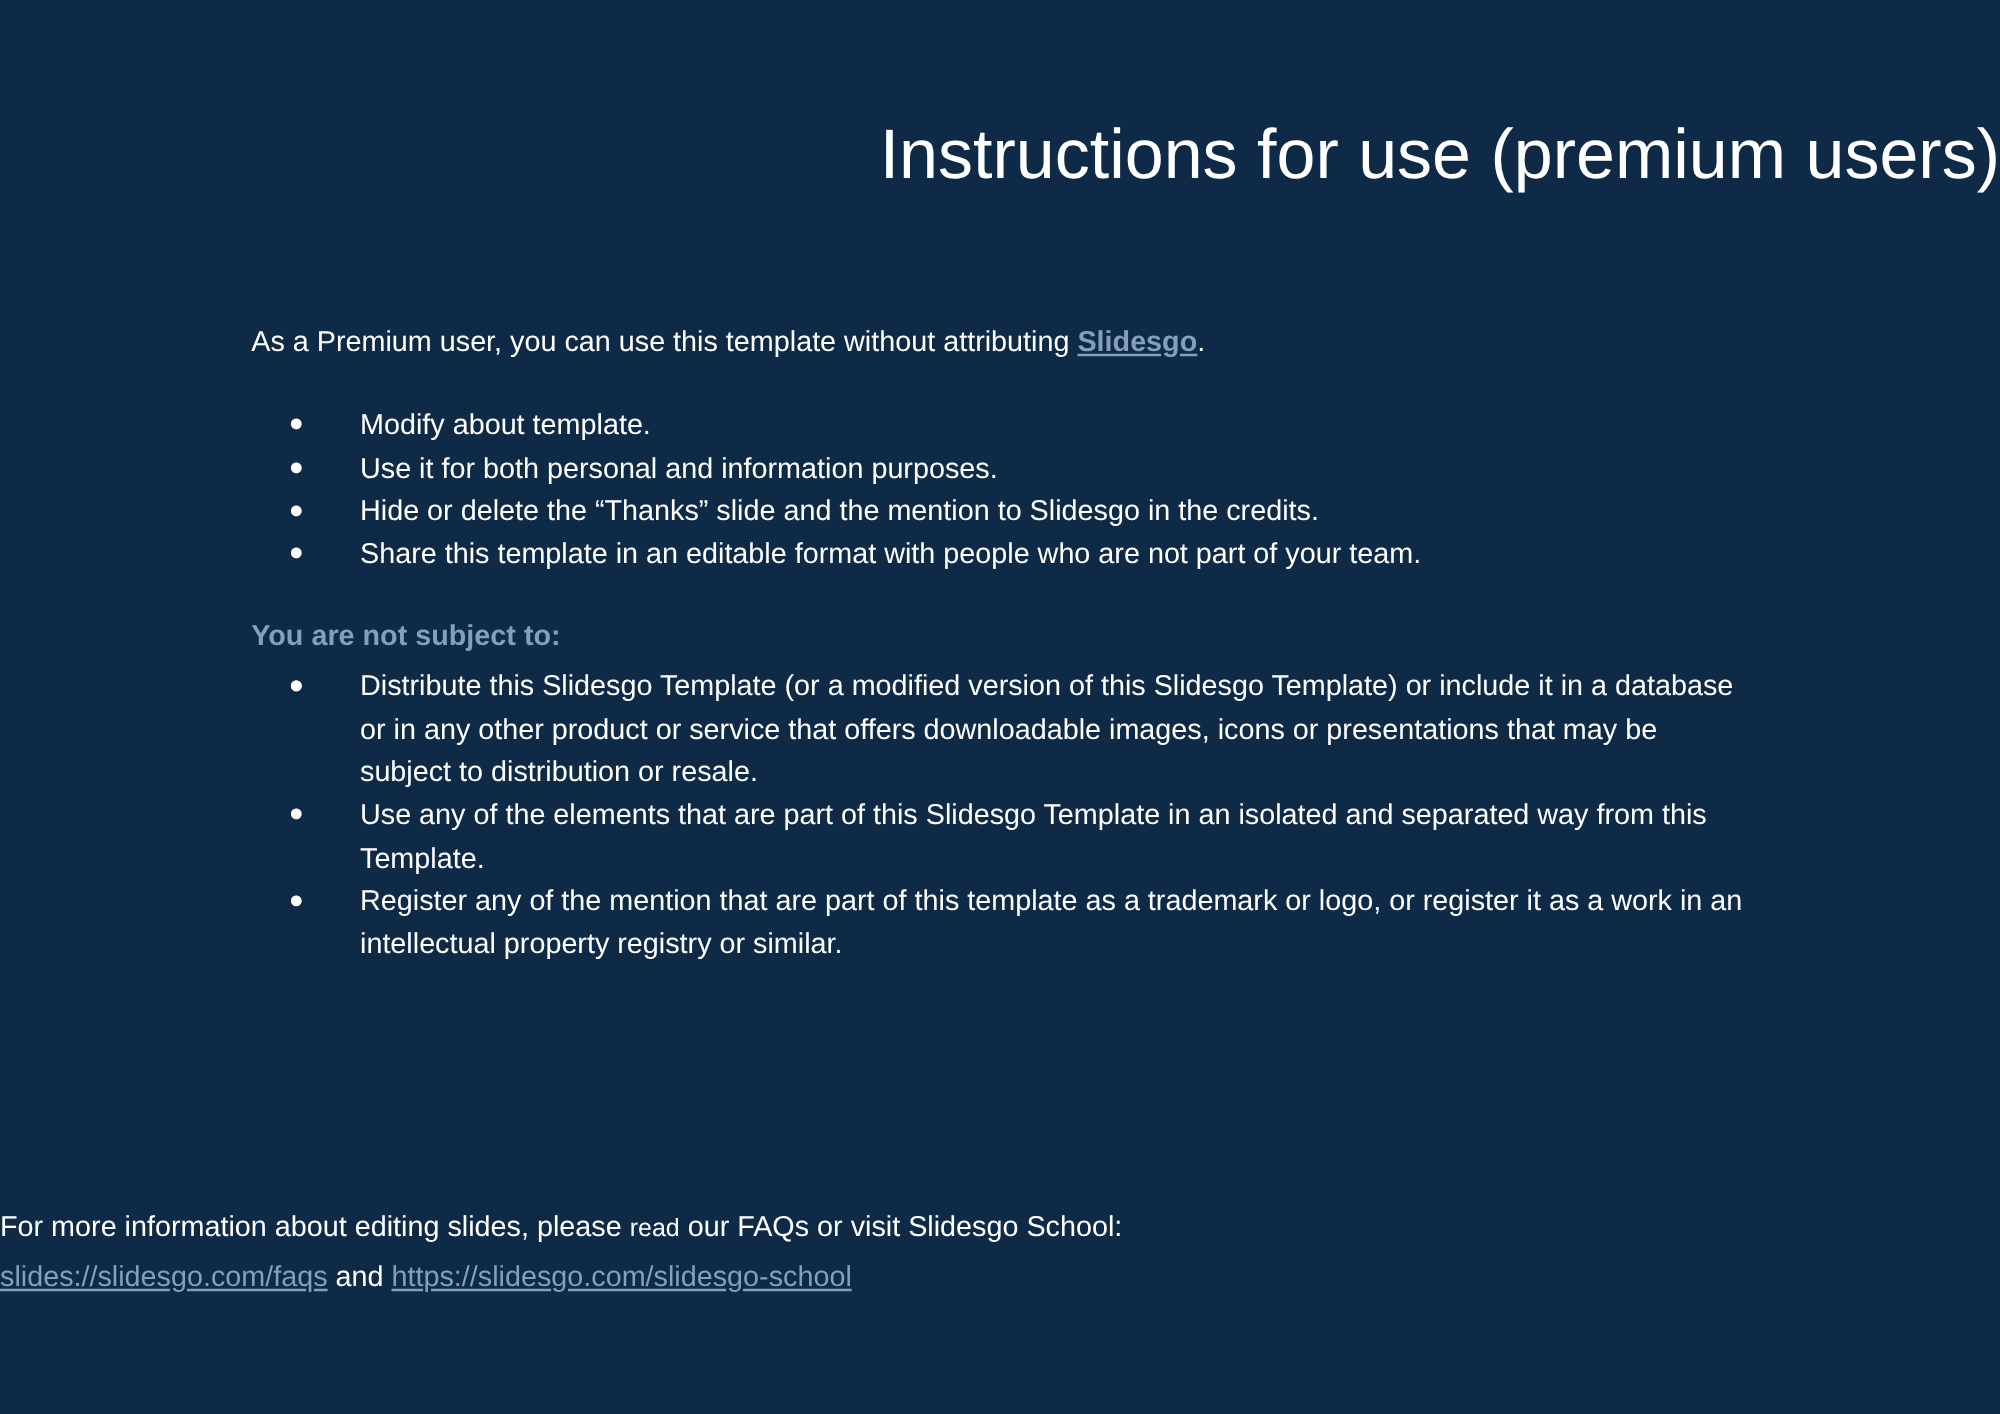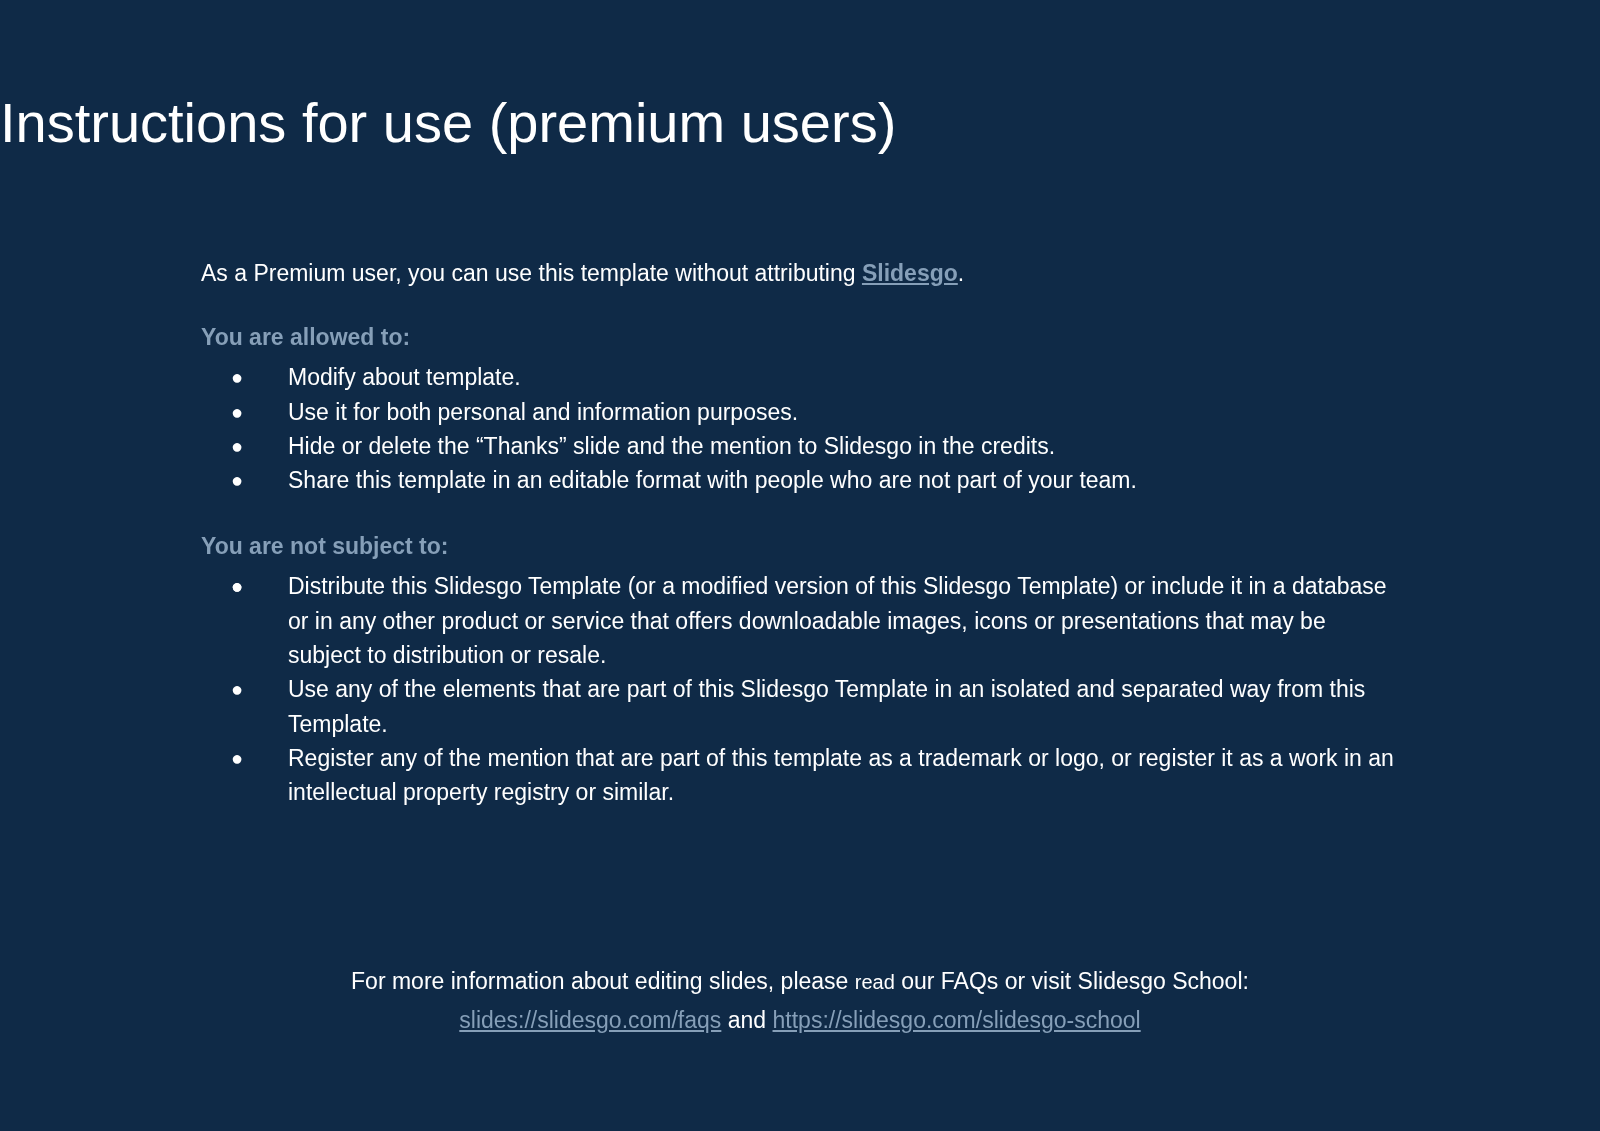--- a/index.html
+++ b/index.html
@@ -20,21 +20,21 @@
       left: 0; top: 0;
       width: 1600px;
       height: 1131px;
       background: #0f2a47;
     }
     .title {
       position: absolute;
       left: 0;
       top: 88px;
       width: 1600px;
-      text-align: left;
+      text-align: right;
       font-size: 56px;
       line-height: 70px;
       font-weight: normal;
       color: #ffffff;
       margin: 0;
     }
     .body {
       position: absolute;
       left: 201px;
       top: 256px;
@@ -73,40 +73,38 @@
       position: absolute;
       left: 30px;
       top: 0;
       font-size: 20px;
     }
     .footer {
       position: absolute;
       left: 0;
       top: 962px;
       width: 1600px;
-      text-align: center;
       font-size: 23px;
       line-height: 38px;
     }
     .footer .small {
       font-size: 20px;
     }
   </style>
 </head>
 <body>
 
 <div class="slide">
 
   <h1 class="title">Instructions for use (premium users)</h1>
 
   <div class="body">
 
     <p class="intro"><span>As a Premium user, you can use this template without attributing </span><span class="link">Slidesgo</span><span>.</span></p>
 
-    <div class="section-heading">You are allowed to:</div>
     <ul class="bullets">
       <li><span class="bullet">●</span><span>Modify about template.</span></li>
       <li><span class="bullet">●</span><span>Use it for both personal and information purposes.</span></li>
       <li><span class="bullet">●</span><span>Hide or delete the “Thanks” slide and the mention to Slidesgo in the credits.</span></li>
       <li><span class="bullet">●</span><span>Share this template in an editable format with people who are not part of your team.</span></li>
     </ul>
 
     <div class="section-heading">You are not subject to:</div>
     <ul class="bullets">
       <li><span class="bullet">●</span></li>

